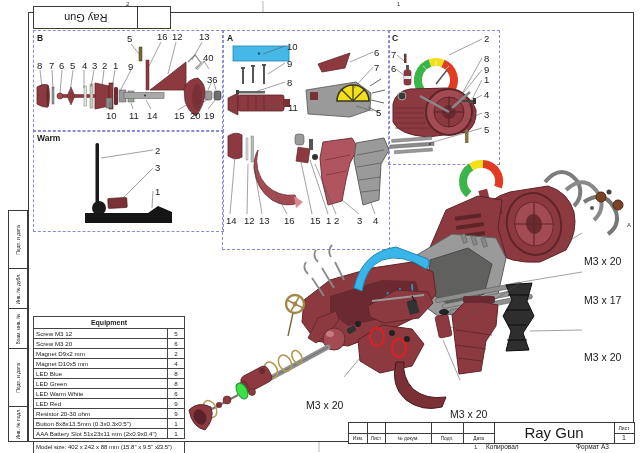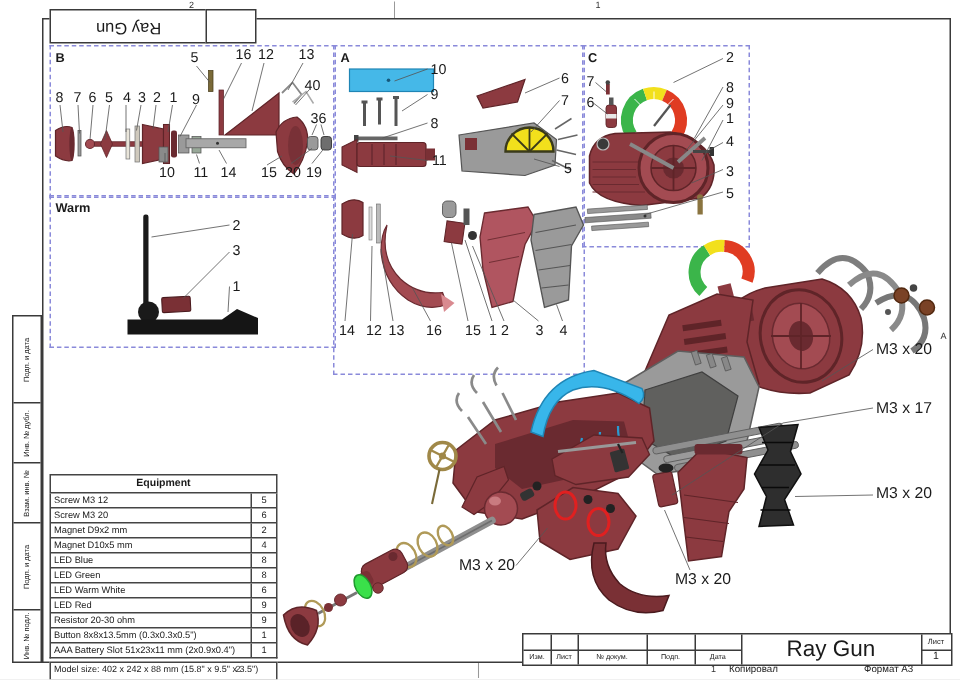--- a/index.html
+++ b/index.html
@@ -7,21 +7,21 @@
          font-family:"Liberation Sans","DejaVu Sans",sans-serif;color:#1a1a1a;}
   #art{position:absolute;left:0;top:0;z-index:2;}
   .frame{position:absolute;left:28px;top:12px;width:604px;height:428px;border:1.4px solid #3a3a3a;z-index:1;}
   .stamp{position:absolute;left:33px;top:6px;width:104px;height:21px;border:1px solid #3a3a3a;background:#fff;
          display:flex;align-items:center;justify-content:center;z-index:3;}
   .stamp span{transform:rotate(180deg);font-size:11px;}
   .stamp-ext{position:absolute;left:137px;top:6px;width:32px;height:21px;border:1px solid #3a3a3a;background:#fff;z-index:3;}
   .box{position:absolute;border:1px dashed #8a8ada;z-index:1;}
   .vlabel{position:absolute;font-weight:bold;font-size:8.5px;z-index:4;}
   .co{position:absolute;font-size:9.5px;z-index:4;}
-  .fl{position:absolute;font-size:10.5px;z-index:4;}
+  .fl{position:absolute;font-size:10.5px;z-index:4;margin-top:28px;}
   .zone{position:absolute;font-size:6px;color:#333;z-index:4;}
   .foot{position:absolute;font-size:6.5px;color:#222;z-index:4;}
   
   .eq{position:absolute;left:33px;top:316px;width:152px;z-index:4;background:#fff;}
   .eq-h{border:1px solid #444;height:11px;line-height:11px;text-align:center;font-weight:bold;font-size:7px;}
   .eq-body{border:1px solid #444;border-top:none;}
   .eq-row{display:flex;height:9px;border-bottom:1px solid #444;}
   .eq-row:last-child{border-bottom:none;}
   .eq-name{flex:1;font-size:6.2px;line-height:9px;padding-left:2px;white-space:nowrap;overflow:hidden;}
   .eq-qty{width:16px;border-left:1px solid #444;font-size:6.2px;line-height:9px;text-align:center;}

